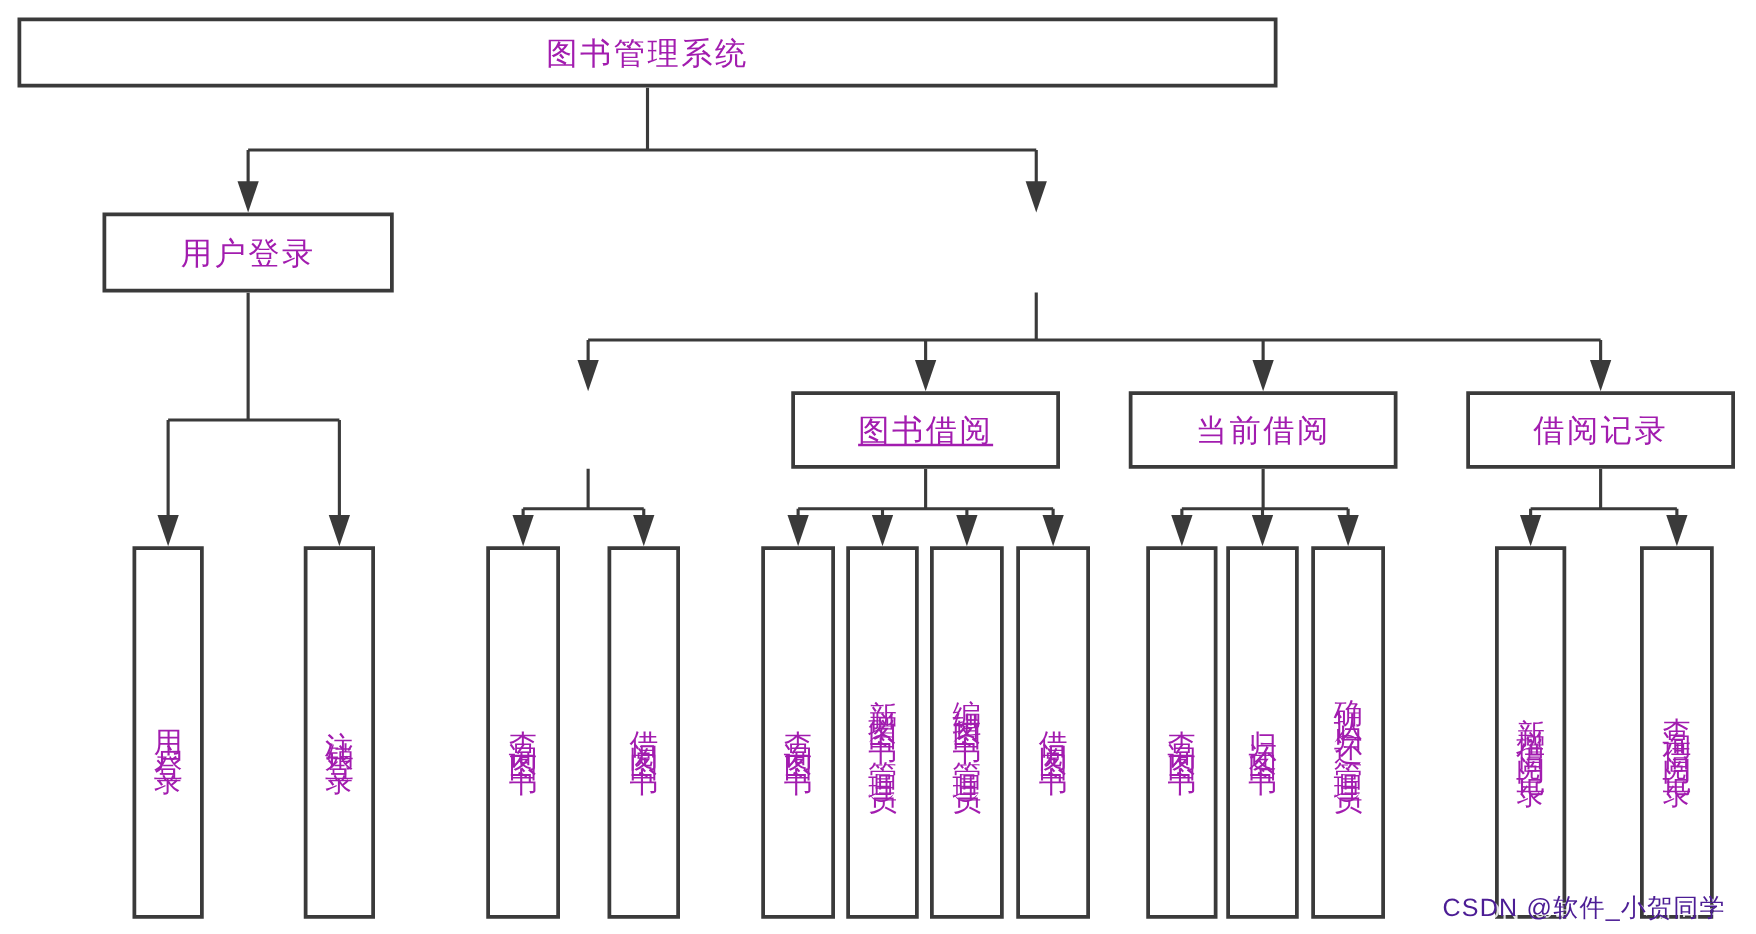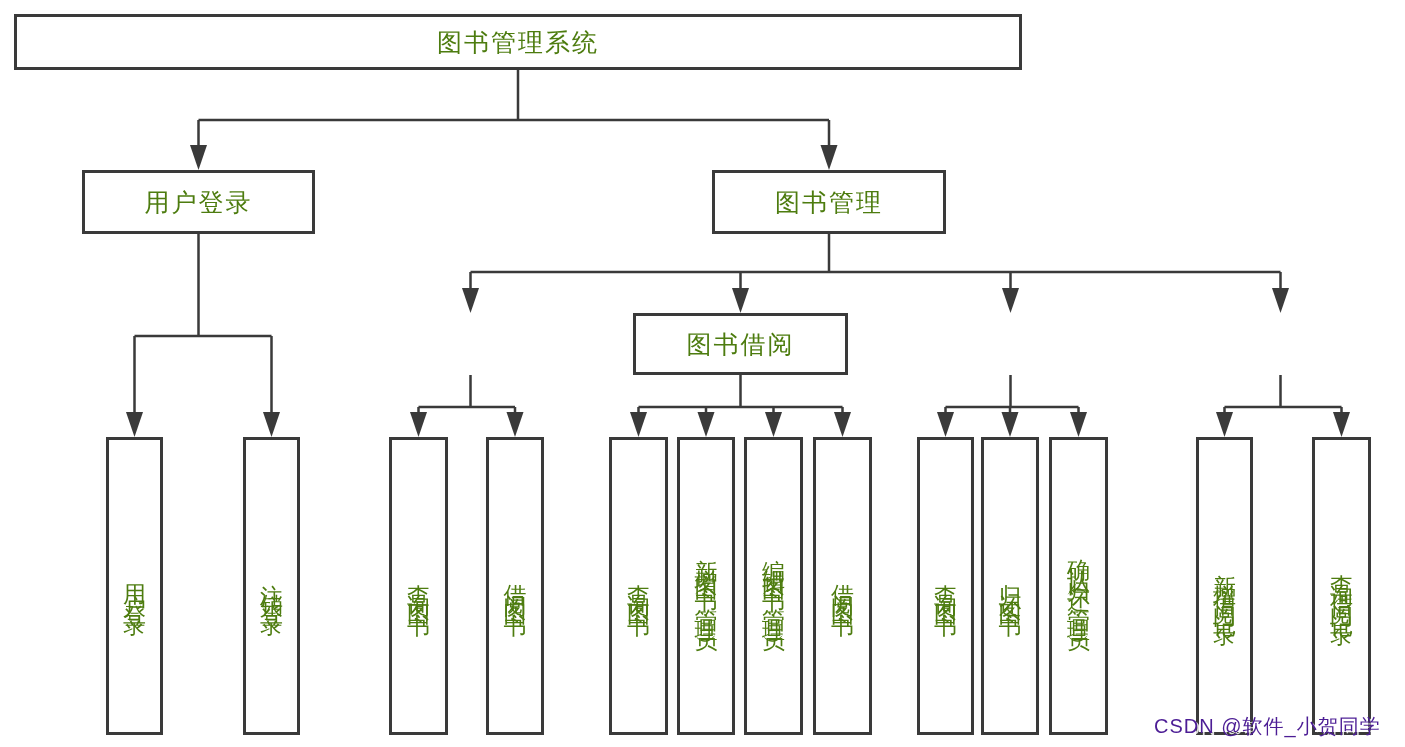--- a/index.html
+++ b/index.html
@@ -17,21 +17,21 @@
     pointer-events: none;
   }
   .box {
     position: absolute;
     box-sizing: border-box;
     border: 3px solid #3a3a3a;
     background: #ffffff;
     display: flex;
     align-items: center;
     justify-content: center;
-    color: #4d7c0f;
+    color: #a21caf;
     z-index: 2;
   }
   .h {
     font-size: 25px;
     letter-spacing: 2px;
     white-space: nowrap;
   }
   .v {
     top: 437px;
     height: 298px;
@@ -89,23 +89,24 @@
       <use href="#arrowhead" x="1010" y="437"></use>
       <use href="#arrowhead" x="1078.5" y="437"></use>
       <use href="#arrowhead" x="1224.5" y="437"></use>
       <use href="#arrowhead" x="1341.5" y="437"></use>
     </g>
   </svg>
 
   <div class="box h" style="left:14px; top:14px; width:1008px; height:56px;">图书管理系统</div>
 
   <div class="box h" style="left:82px; top:170px; width:233px; height:64px;">用户登录</div>
-  <div class="box h" style="left:712px; top:170px; width:234px; height:64px;">图书管理</div>
 
-  <div class="box h" style="left:633px; top:313px; width:215px; height:62px;">图书借阅</div>
+  <div class="box h" style="left:633px; top:313px; width:215px; height:62px;text-decoration:underline;">图书借阅</div>
+  <div class="box h" style="left:903px; top:313px; width:215px; height:62px;">当前借阅</div>
+  <div class="box h" style="left:1173px; top:313px; width:215px; height:62px;">借阅记录</div>
 
   <div class="box v" style="left:106px; width:57px;">用户登录</div>
   <div class="box v" style="left:243px; width:57px;">注销登录</div>
 
   <div class="box v" style="left:389px; width:59px;">查询图书</div>
   <div class="box v" style="left:486px; width:58px;">借阅图书</div>
 
   <div class="box v" style="left:609px; width:59px;">查询图书</div>
   <div class="box v" style="left:677px; width:58px;">新增图书（管理员）</div>
   <div class="box v" style="left:744px; width:59px;">编辑图书（管理员）</div>

